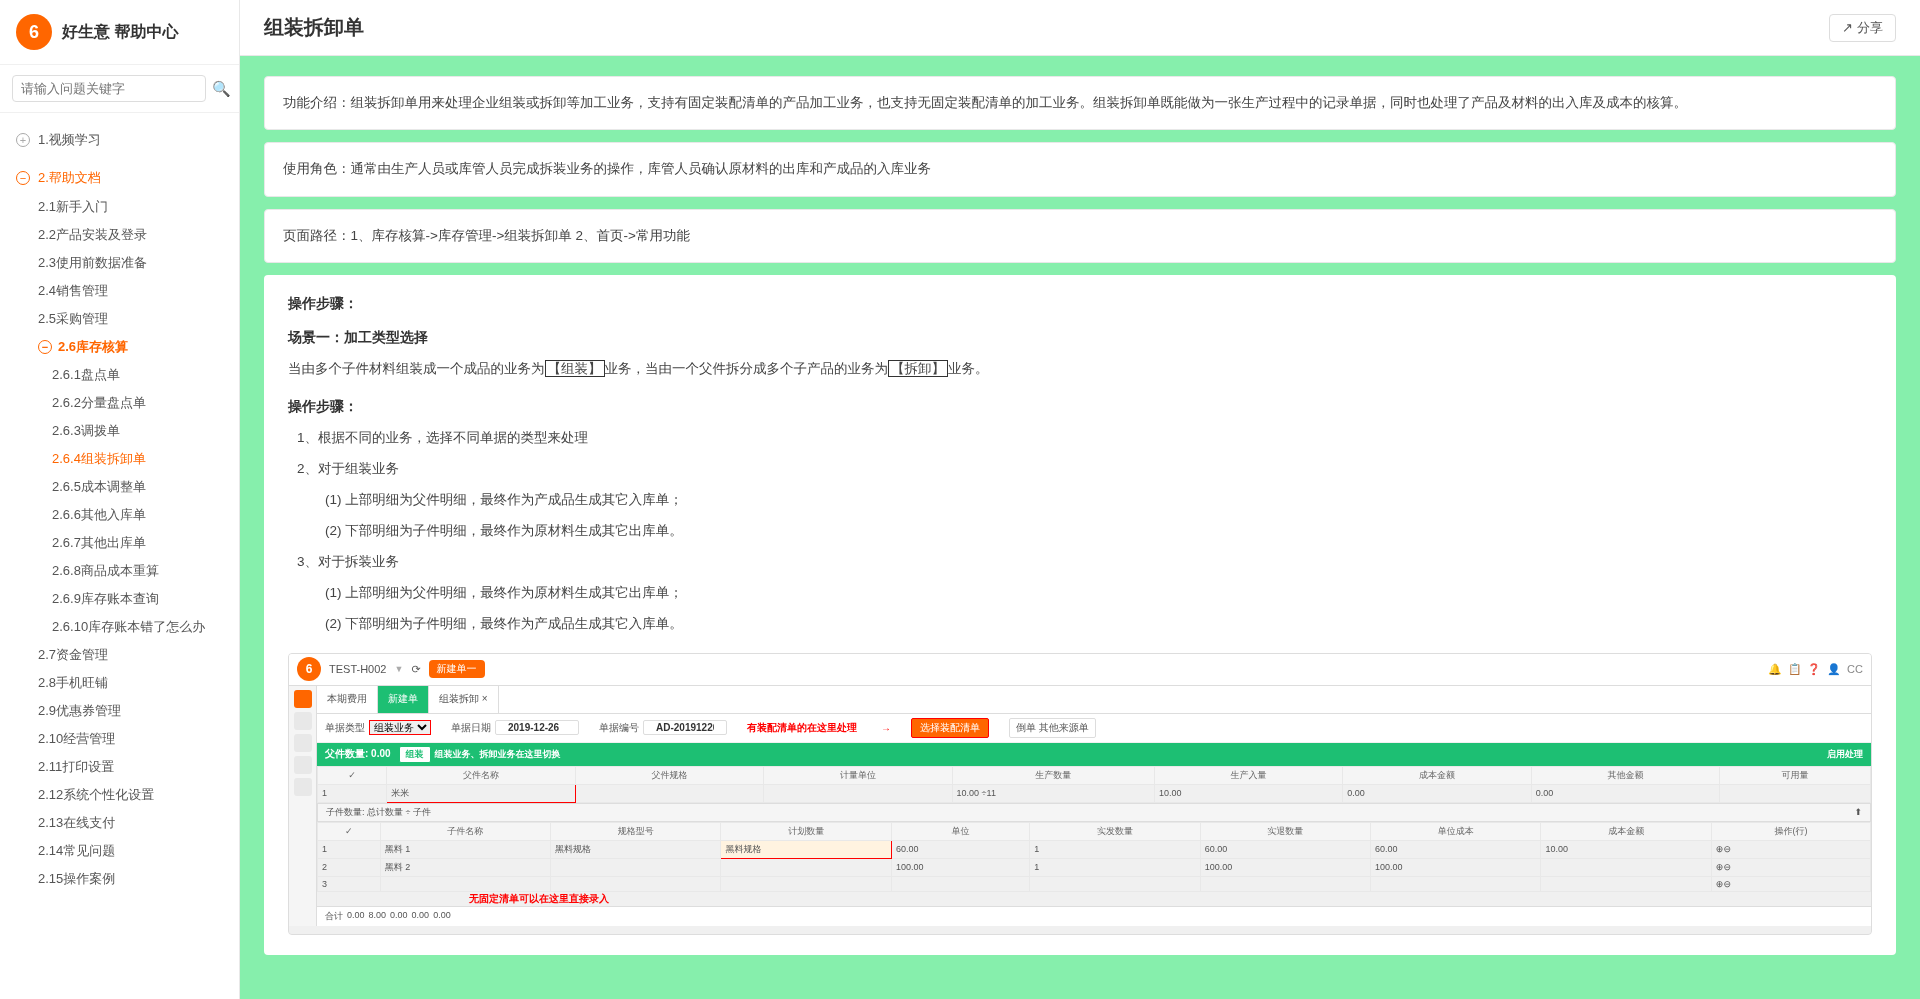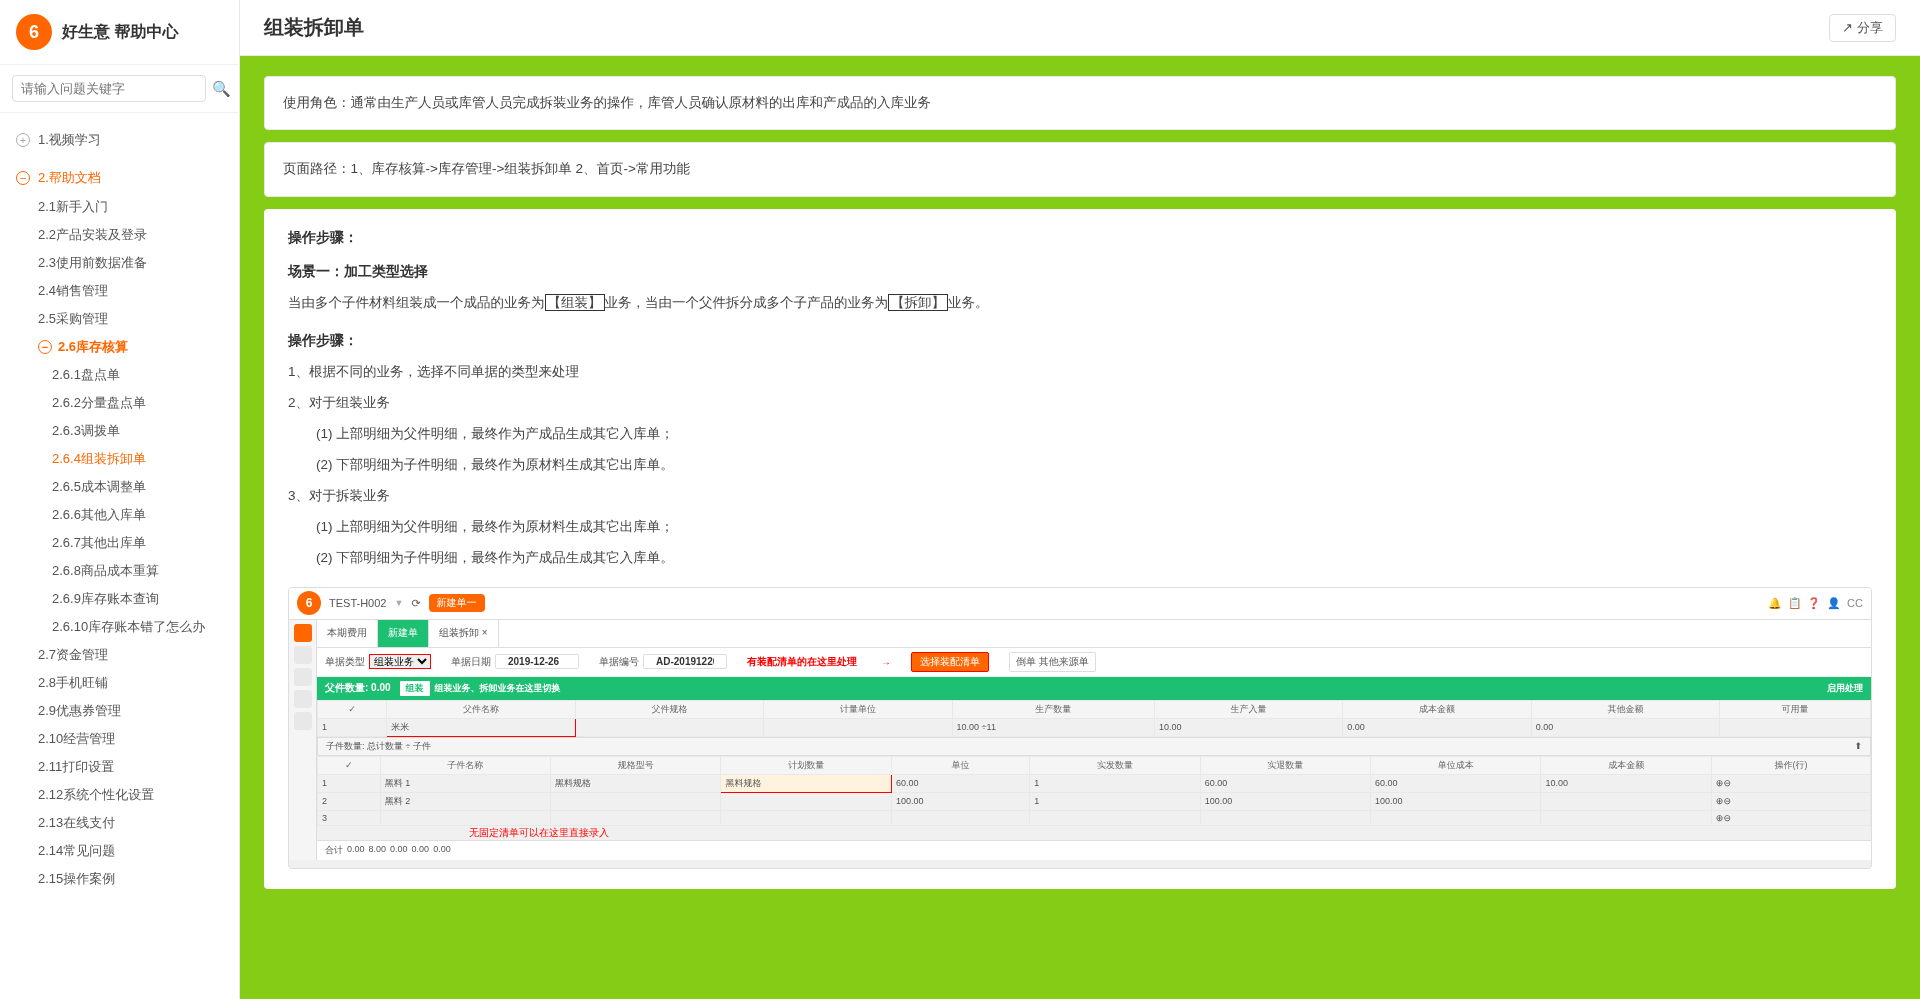--- a/index.html
+++ b/index.html
@@ -114,21 +114,21 @@
     }
     .nav-sub-item.active { color: #f60; }
     .nav-section-title.active-section { color: #f60; }
 
     
     #main-content {
       flex: 1;
       display: flex;
       flex-direction: column;
       overflow: hidden;
-      background: #84cc16;
+      background: #86efac;
     }
     #top-bar {
       background: #fff;
       padding: 12px 24px;
       display: flex;
       align-items: center;
       justify-content: space-between;
       border-bottom: 1px solid #e8e8e8;
       height: 56px;
     }
@@ -190,21 +190,21 @@
     .content-text {
       font-size: 13.5px;
       line-height: 2;
       color: #444;
     }
 
     .steps-list {
       font-size: 13.5px;
       line-height: 2;
       color: #444;
-      margin-left: 0;
+      margin-left: 9px;
     }
     .steps-list .step-item {
       margin: 4px 0;
     }
     .steps-list .sub-item {
       margin-left: 28px;
     }
 
     .screenshot-container {
       margin-top: 16px;
@@ -333,20 +333,23 @@
   <div id="top-bar">
     <h1 id="page-title">组装拆卸单</h1>
     <button id="share-btn">
       <span style="font-size:13px;">↗</span>
       <span>分享</span>
     </button>
   </div>
 
   <div id="content-area">
 
+    <div class="info-block">
+      <span>功能介绍：组装拆卸单用来处理企业组装或拆卸等加工业务，支持有固定装配清单的产品加工业务，也支持无固定装配清单的加工业务。组装拆卸单既能做为一张生产过程中的记录单据，同时也处理了产品及材料的出入库及成本的核算。</span>
+    </div>
     <div class="info-block">
       <span>使用角色：通常由生产人员或库管人员完成拆装业务的操作，库管人员确认原材料的出库和产成品的入库业务</span>
     </div>
     <div class="info-block">
       <span>页面路径：1、库存核算-&gt;库存管理-&gt;组装拆卸单  2、首页-&gt;常用功能</span>
     </div>
 
     <div class="content-body">
       <div class="section-title">操作步骤：</div>
 
@@ -537,21 +540,21 @@
                 <span>0.00</span>
                 <span>8.00</span>
                 <span>0.00</span>
                 <span>0.00</span>
                 <span>0.00</span>
               </div>
 
             </div>
           </div>
 
-          <div style="position:absolute;bottom:28px;left:180px;color:red;font-size:10px;font-weight:normal;">无固定清单可以在这里直接录入</div>
+          <div style="position:absolute;bottom:28px;left:180px;color:red;font-size:10px;font-weight:bold;">无固定清单可以在这里直接录入</div>
 
         </div>
       </div>
 
     </div>
 
   </div>
 </div>
 
 </body></html>

